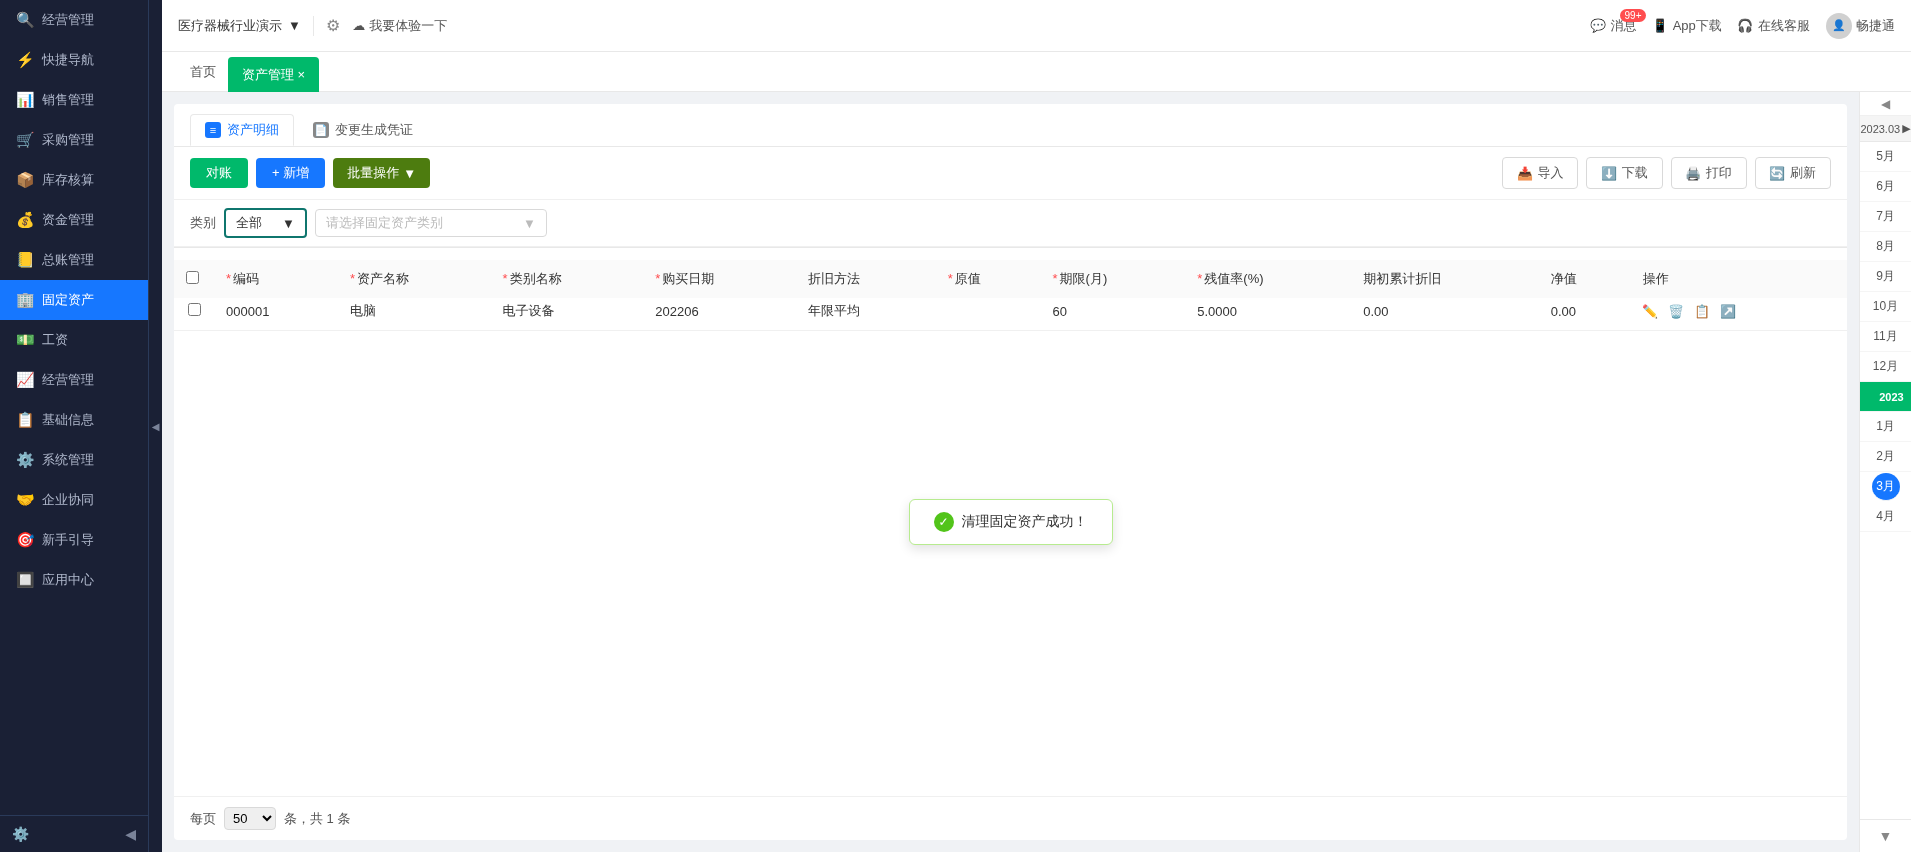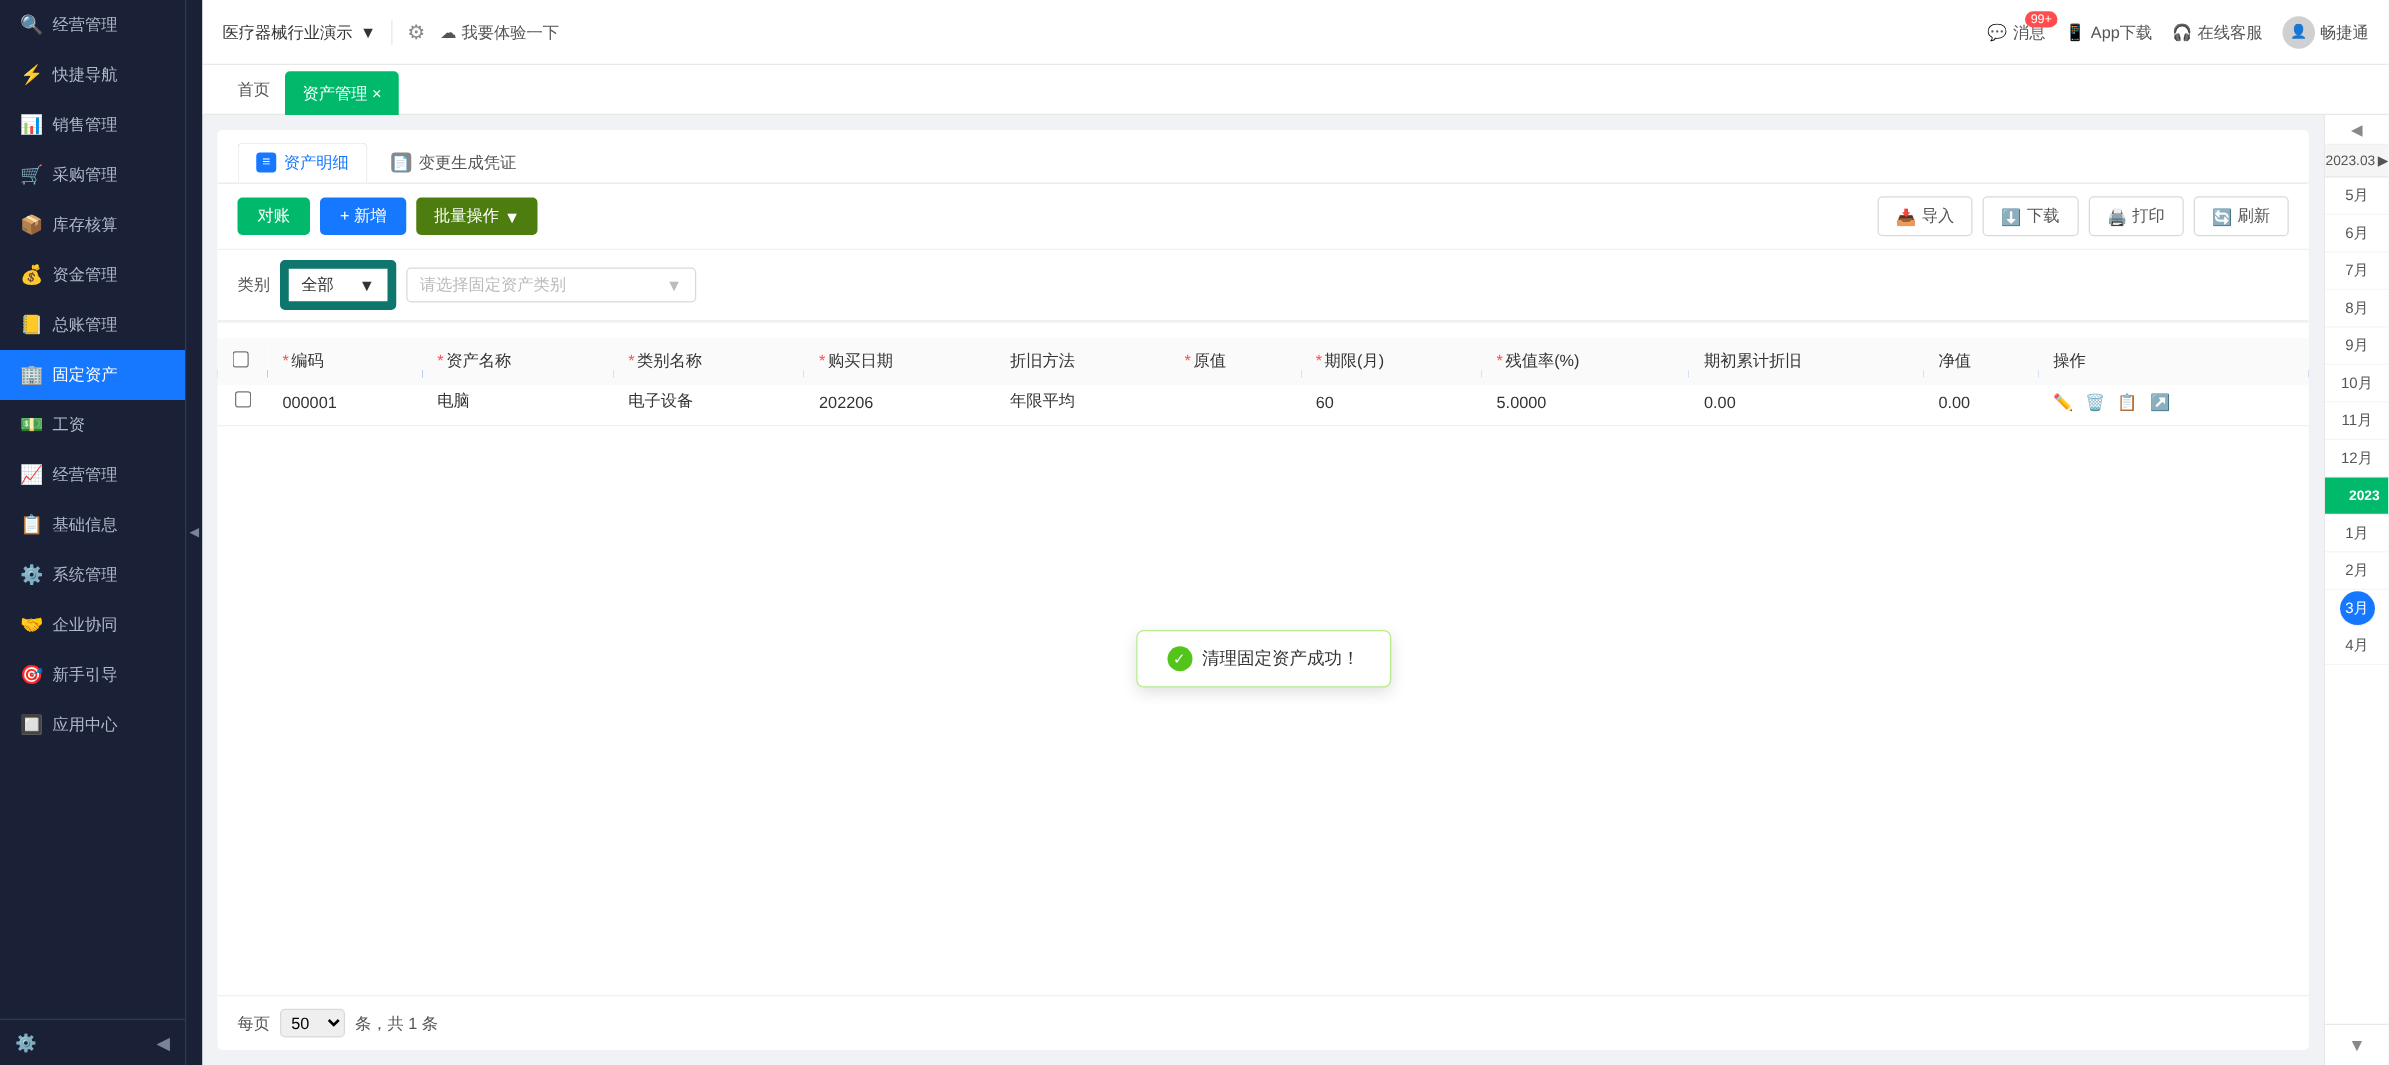--- a/index.html
+++ b/index.html
@@ -329,21 +329,21 @@
       display: flex;
       align-items: center;
       padding: 8px 16px;
       gap: 8px;
       border-bottom: 1px solid #f0f0f0;
     }
     .filter-label { font-size: 13px; color: #555; }
     .filter-select {
       display: flex;
       align-items: center;
-      border: 7px solid #0f766e;
+      border: 2px solid #0f766e;
       border-radius: 4px;
       padding: 4px 10px;
       font-size: 13px;
       color: #333;
       cursor: pointer;
       gap: 20px;
       min-width: 80px;
       text-align: center;
     }
     .filter-select-full {

